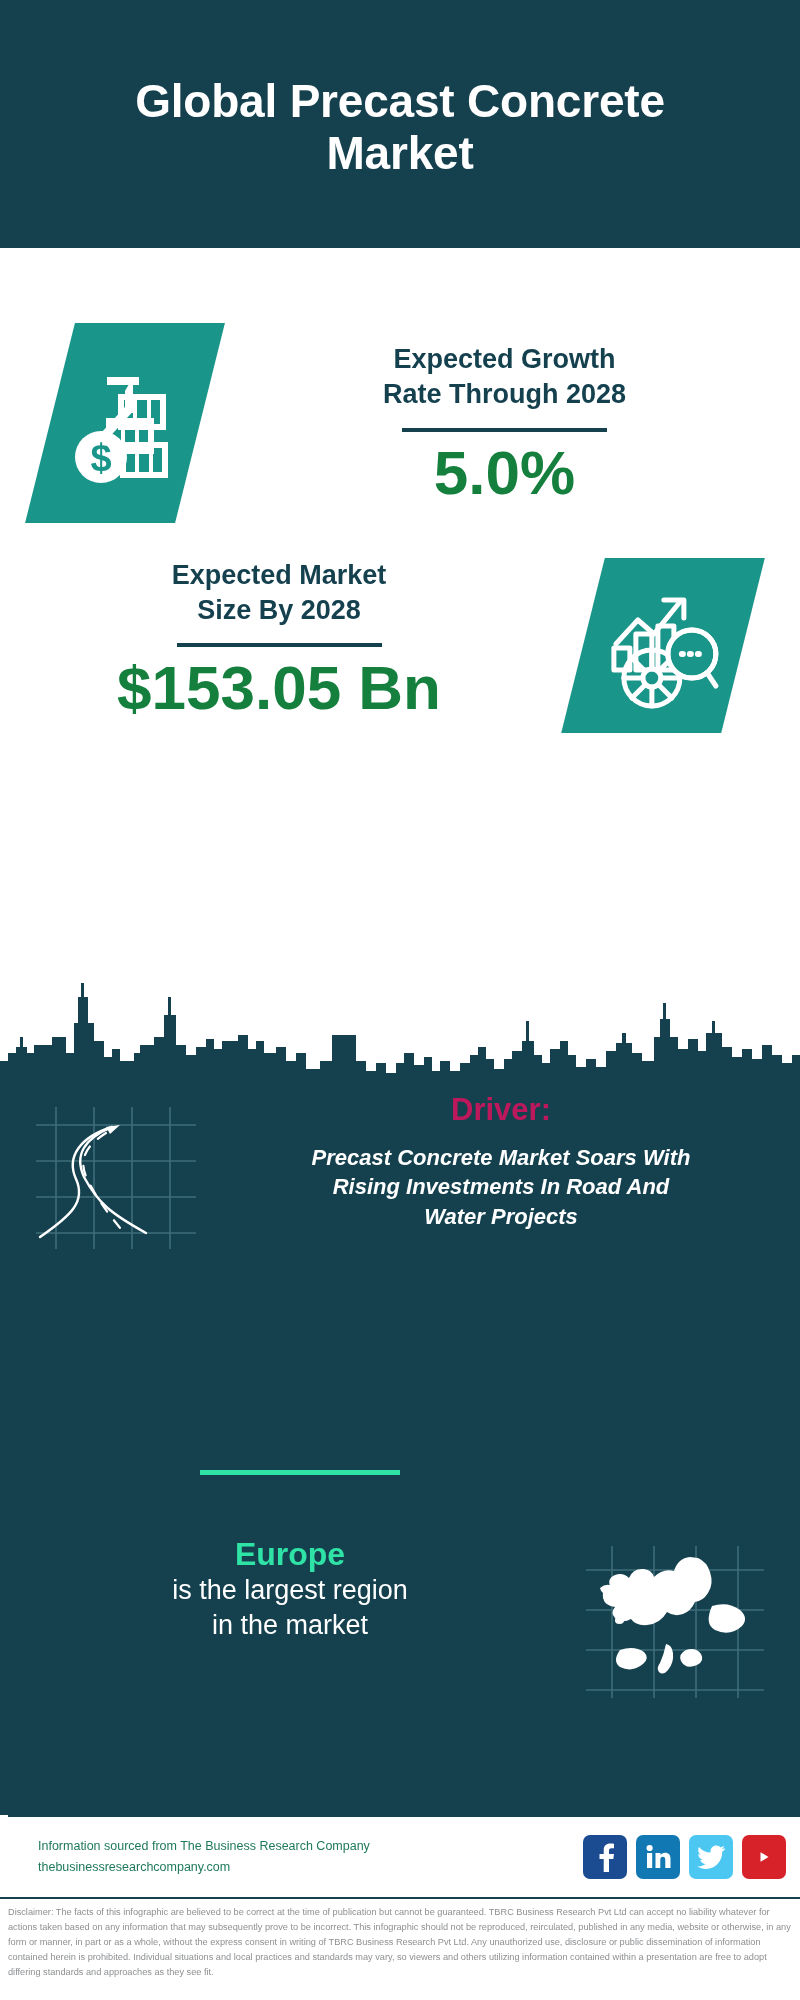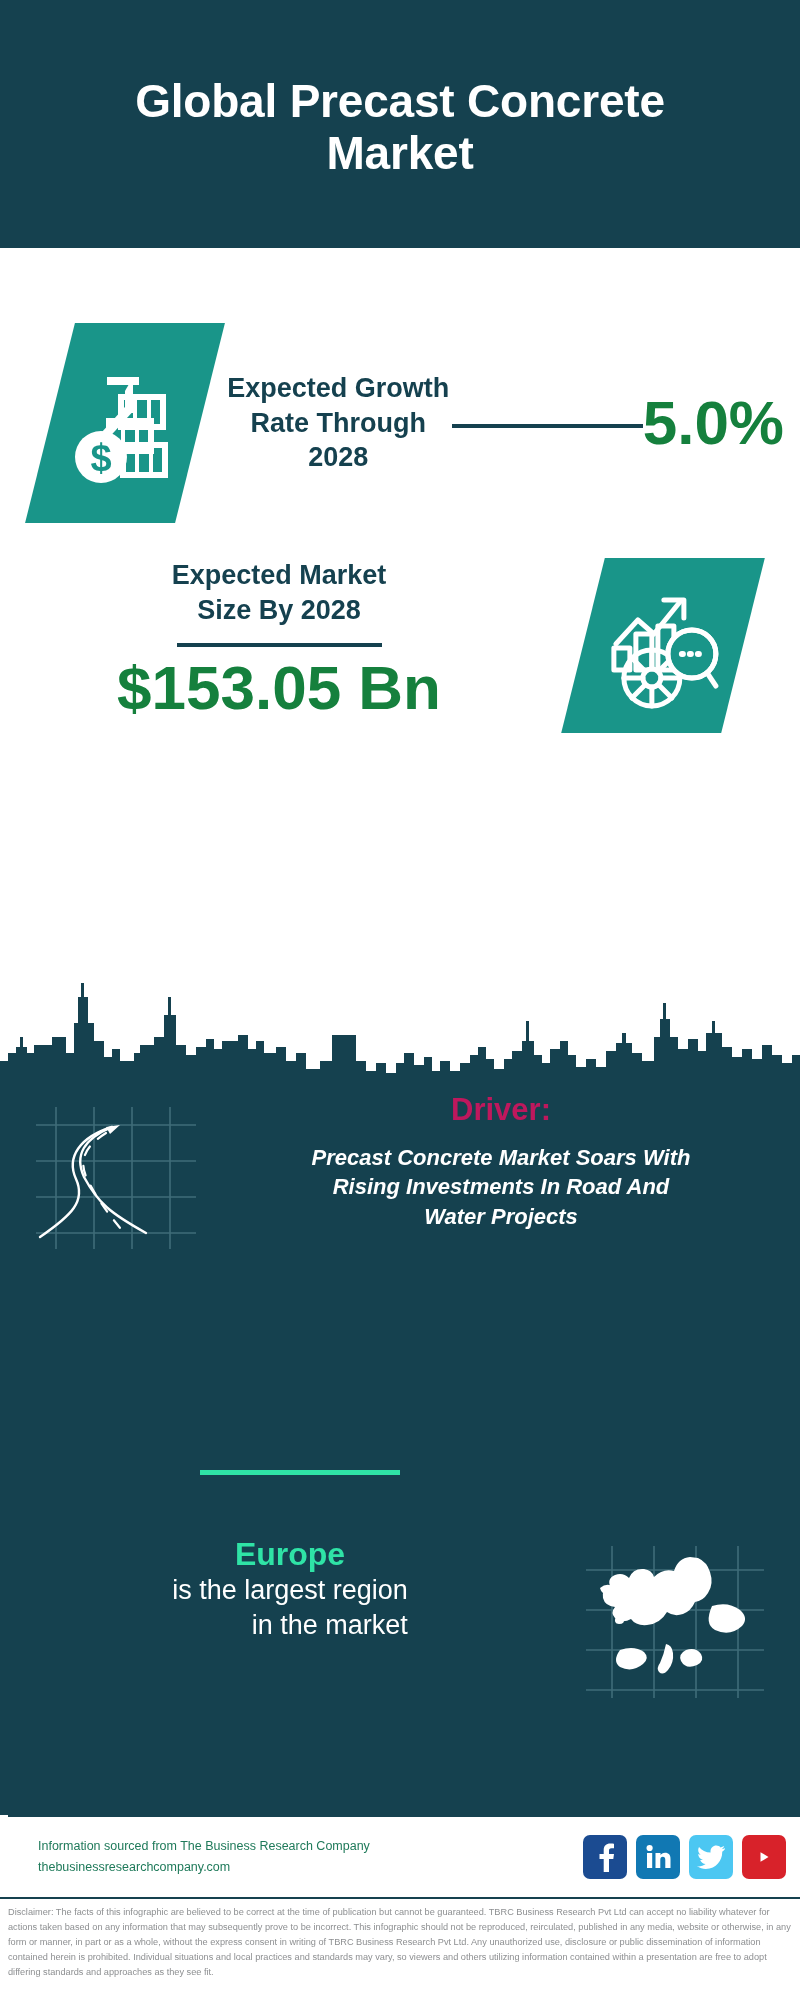--- a/index.html
+++ b/index.html
@@ -43,21 +43,21 @@
     position:relative;
     transform:skewX(-14deg);
     background:#199589;
     display:flex;align-items:center;justify-content:center;
   }
   .icon-para > .unskew{transform:skewX(14deg);display:flex;align-items:center;justify-content:center;}
   .growth-icon-wrap{width:200px;display:flex;justify-content:center;margin-left:25px;}
   .growth-icon-box{width:150px;height:200px;}
 
   .growth-text{
-    flex:1;display:flex;flex-direction:row;align-items:center;justify-content:center;
+    flex:1;display:flex;flex-direction:column;align-items:center;justify-content:center;
     padding-right:16px;
   }
   .label-dark{
     color:#15414f;font-size:27px;line-height:1.28;font-weight:bold;text-align:center;
   }
   .rule-dark{width:205px;height:4px;background:#15414f;margin:16px 0 10px 0;}
   .big-teal{
     color:#15803d;font-size:62px;font-weight:bold;line-height:1;text-align:center;
   }
 
@@ -104,21 +104,21 @@
   }
 
   .region-block{
     position:absolute;left:0;top:1530px;width:800px;height:220px;
     display:flex;flex-direction:row;align-items:flex-start;
   }
   .region-text{
     flex:1;display:flex;flex-direction:column;align-items:center;padding-left:30px;padding-top:6px;
   }
   .region-name{color:#2fe3a6;font-size:32px;font-weight:bold;line-height:1.15;}
-  .region-sub{color:#ffffff;font-size:27px;line-height:1.3;text-align:right;font-weight:normal;}
+  .region-sub{color:#ffffff;font-size:27px;line-height:1.3;text-align:center;font-weight:normal;}
   .map-wrap{width:250px;display:flex;justify-content:center;padding-top:10px;}
 
   
   .footer-white{
     position:absolute;left:8px;top:1815px;width:800px;height:80px;background:#ffffff;
     border-top:2px solid #15414f;
     display:flex;align-items:center;
   }
   .source-text{
     margin-left:30px;flex:1;

